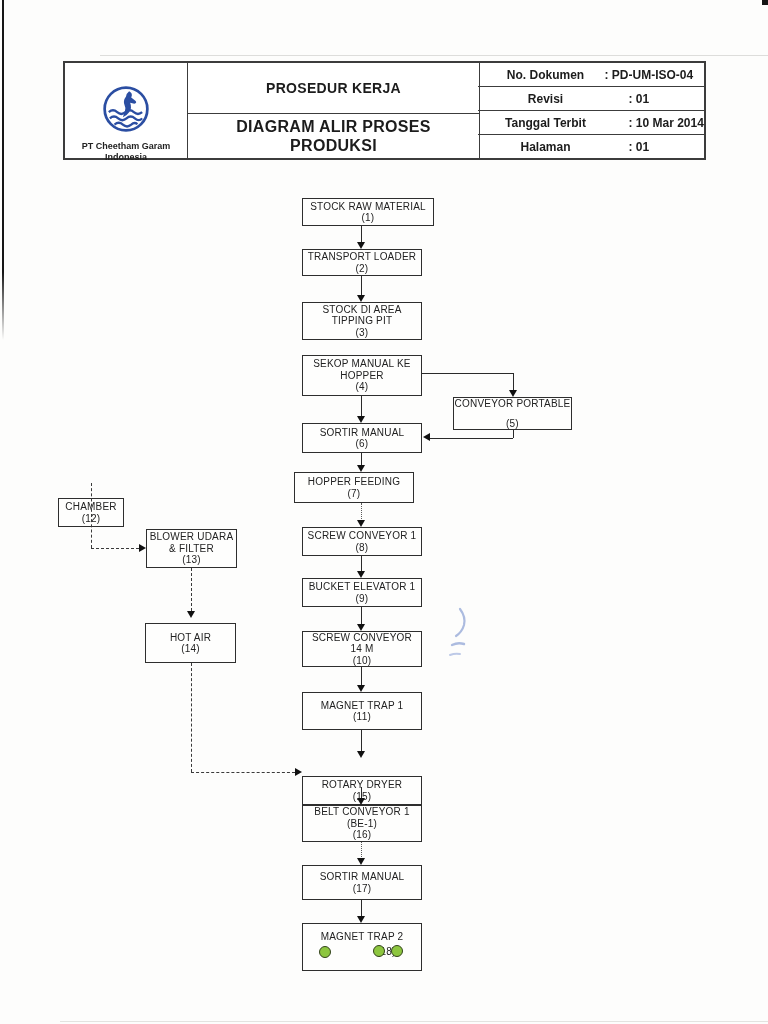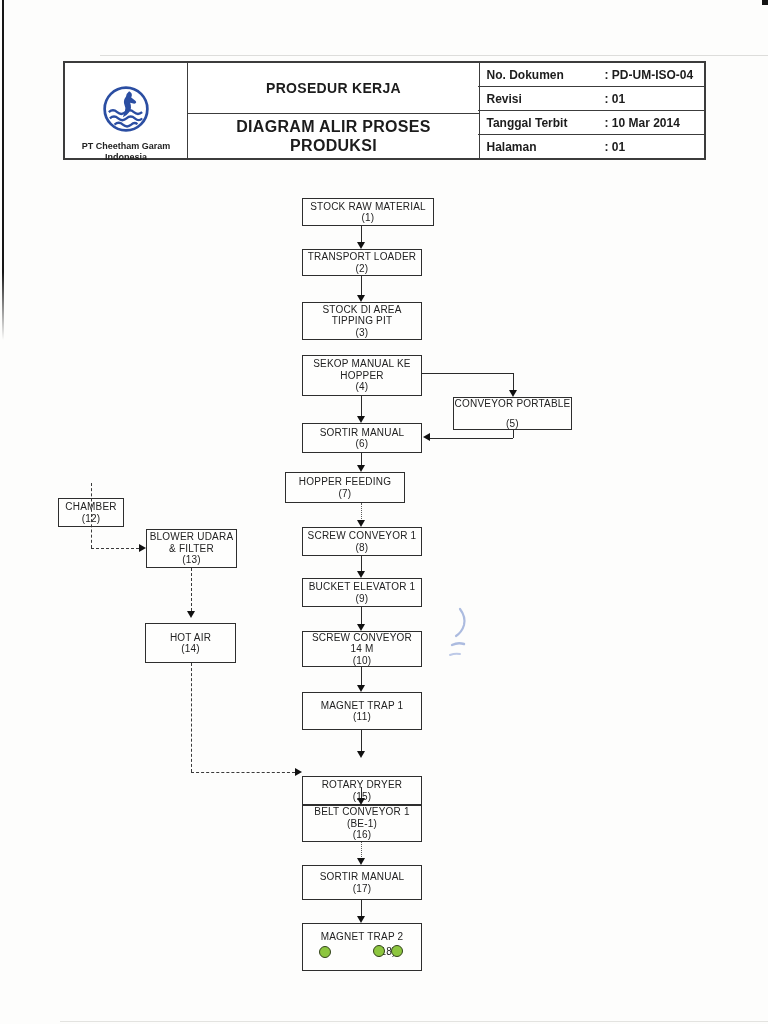--- a/index.html
+++ b/index.html
@@ -20,22 +20,22 @@
   .hdr .cell{position:absolute;top:0;bottom:0;box-sizing:border-box;}
   .logo-cell{left:0;width:122px;display:flex;flex-direction:column;align-items:center;justify-content:flex-start;padding-top:21px;}
   .company{font-size:9px;font-weight:700;text-align:center;line-height:11px;margin-top:3px;color:#222;}
   .mid-cell{left:122px;width:293px;border-left:1.5px solid #3c3c3c;border-right:1.5px solid #3c3c3c;}
   .mid-top{position:absolute;left:0;right:0;top:0;height:50px;display:flex;align-items:center;justify-content:center;
     font-size:14px;font-weight:700;letter-spacing:.3px;}
   .mid-bottom{position:absolute;left:0;right:0;top:50px;bottom:0;border-top:1.5px solid #3c3c3c;
     display:flex;flex-direction:column;align-items:center;justify-content:center;
     font-size:16px;font-weight:700;line-height:19px;letter-spacing:.3px;}
   .meta-cell{right:0;width:226.5px;display:flex;flex-direction:column;}
-  .meta-row{flex:1;display:flex;align-items:center;box-sizing:border-box;padding-left:9px;font-size:12px;font-weight:600;}
-  .meta-row + .meta-row{border-top:1.2px solid #3c3c3c;}
+  .meta-row{flex:1;display:flex;align-items:center;box-sizing:border-box;padding-left:9px;font-size:12px;font-weight:600;text-align:center;}
+  .meta-row + .meta-row{border-top:1.2px solid #3c3c3c;gap:24px;}
   .meta-label{width:118px;}
   .meta-value{white-space:nowrap;}
 
   
   .node{position:absolute;box-sizing:border-box;border:1.6px solid #2e2e2e;background:#fefefd;
     display:flex;flex-direction:column;align-items:center;justify-content:center;
     font-size:10px;line-height:11.5px;text-align:center;color:#222;letter-spacing:.2px;}
   .vline{position:absolute;width:0;border-left:1.2px solid #2a2a2a;}
   .vline.dashed{border-left:1.2px dashed #3a3a3a;}
   .vline.dotted{border-left:1.2px dotted #5a5a5a;}
@@ -123,21 +123,21 @@
       <div>(4)</div>
   </div>
   <div class="node" style="left:453px;top:397px;width:119px;height:33px;justify-content:space-between;">
     <div>CONVEYOR PORTABLE</div>
       <div>(5)</div>
   </div>
   <div class="node" style="left:302px;top:423px;width:120px;height:30px;">
     <div>SORTIR MANUAL</div>
       <div>(6)</div>
   </div>
-  <div class="node" style="left:285px;top:472px;width:120px;height:31px;">
+  <div class="node" style="left:294px;top:472px;width:120px;height:31px;">
     <div>HOPPER FEEDING</div>
       <div>(7)</div>
   </div>
   <div class="node" style="left:302px;top:527px;width:120px;height:29px;">
     <div>SCREW CONVEYOR 1</div>
       <div>(8)</div>
   </div>
   <div class="node" style="left:302px;top:578px;width:120px;height:29px;">
     <div>BUCKET ELEVATOR 1</div>
       <div>(9)</div>

